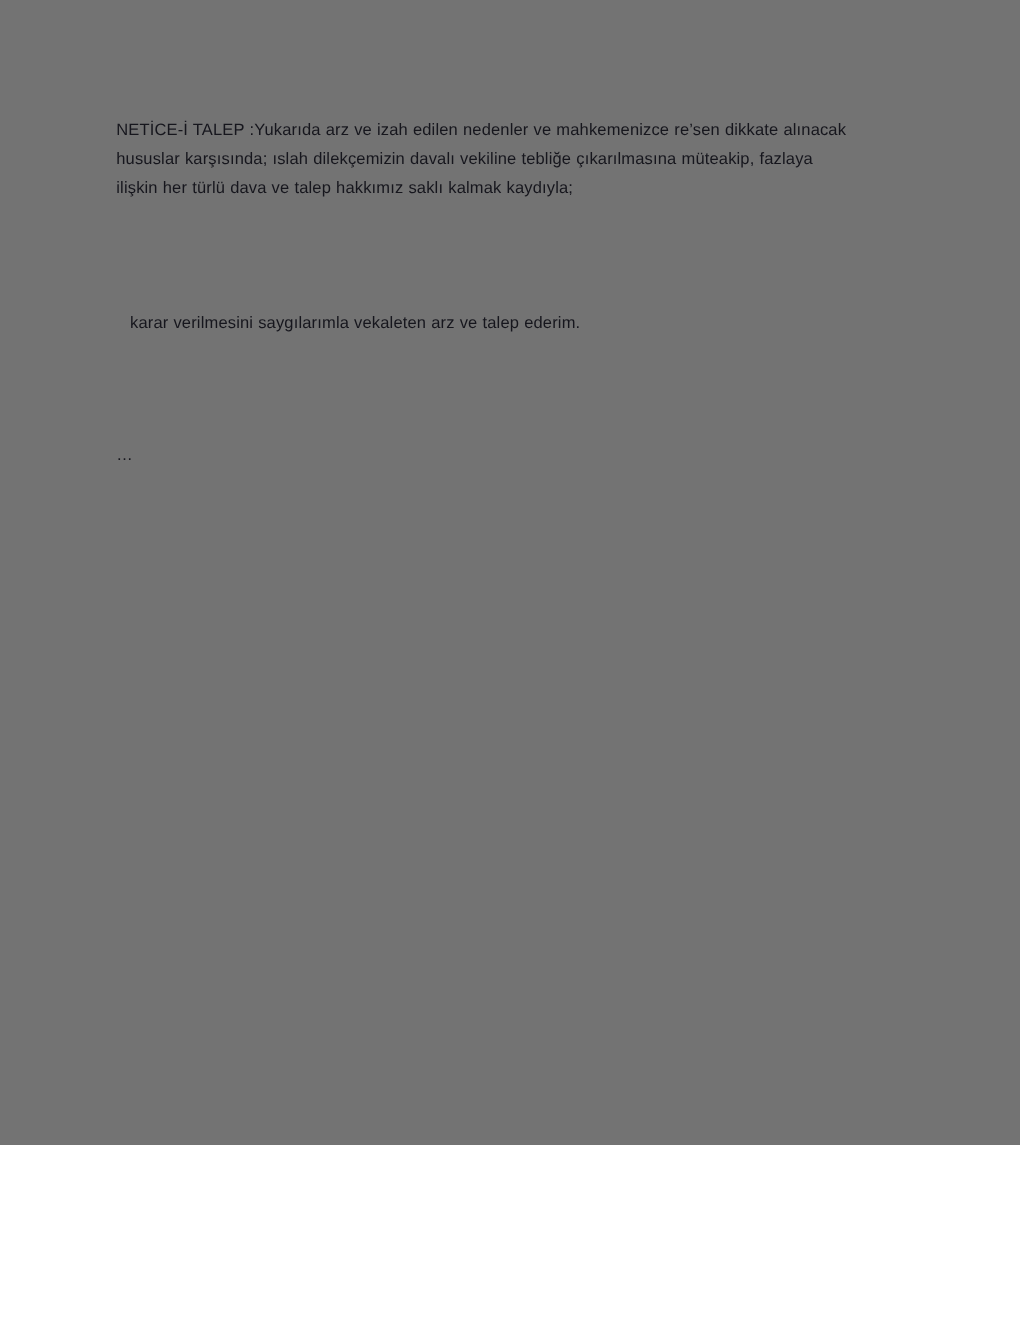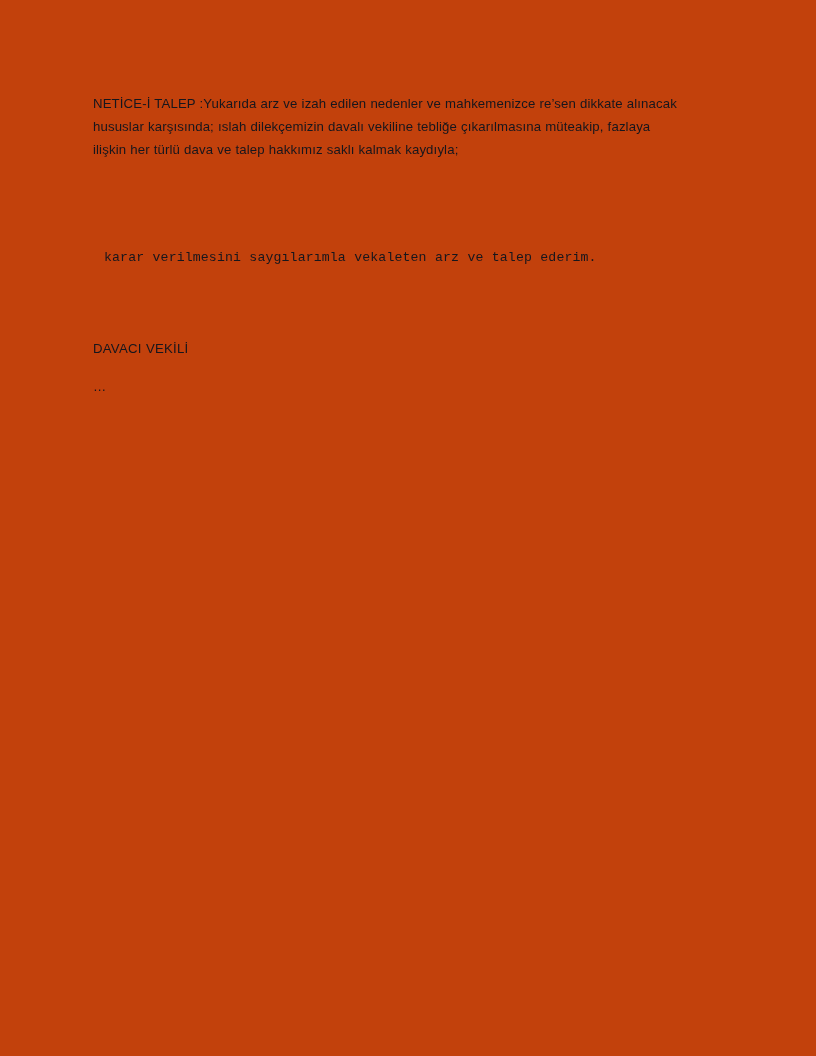--- a/index.html
+++ b/index.html
@@ -13,22 +13,22 @@
     font-family: "Liberation Sans", sans-serif;
     color: #0d0d17;
     position: relative;
     overflow: hidden;
   }
   .page {
     position: absolute;
     left: 0;
     top: 0;
     width: 816px;
-    height: 1056px;
-    background: #c2410c;
+    height: 916px;
+    background: #737373;
   }
   .doc-body {
     position: absolute;
     left: 93px;
     top: 92px;
     width: 600px;
   }
   .para {
     font-size: 13.2px;
     line-height: 23px;
@@ -45,21 +45,20 @@
     height: 40px;
   }
   .gap-md {
     height: 15px;
   }
   .gap-xl {
     height: 68px;
   }
   .p-indent {
     padding-left: 11px;
-    font-family: Liberation Mono, monospace;
   }
   .p-sign {
     letter-spacing: 0.02em;
   }
   .p-dots {
     letter-spacing: 0.05em;
   }
 </style>
 </head>
 <body>
@@ -77,20 +76,19 @@
 
     <div class="gap-md"></div>
 
 
     <div class="gap-md"></div>
 
     <p class="para p-indent">karar verilmesini saygılarımla vekaleten arz ve talep ederim.</p>
 
     <div class="gap-xl"></div>
 
-    <p class="para p-sign">DAVACI VEKİLİ</p>
 
     <div class="gap-md"></div>
 
     <p class="para p-dots">…</p>
 
   </div>
 </div>
 
 </body></html>

